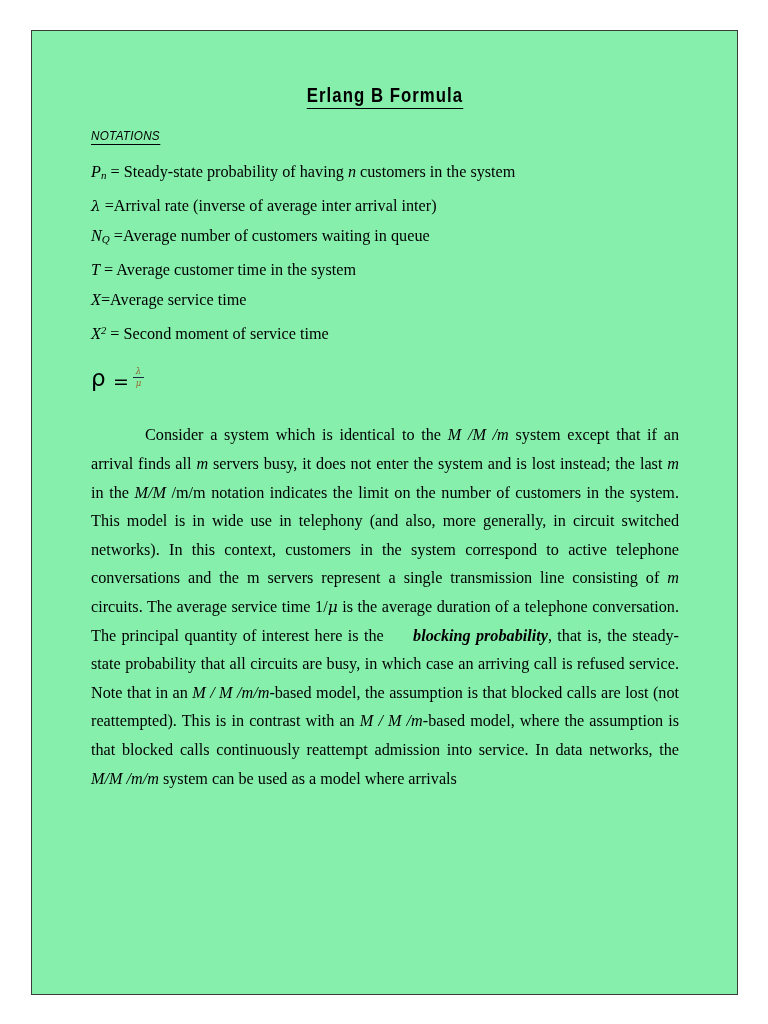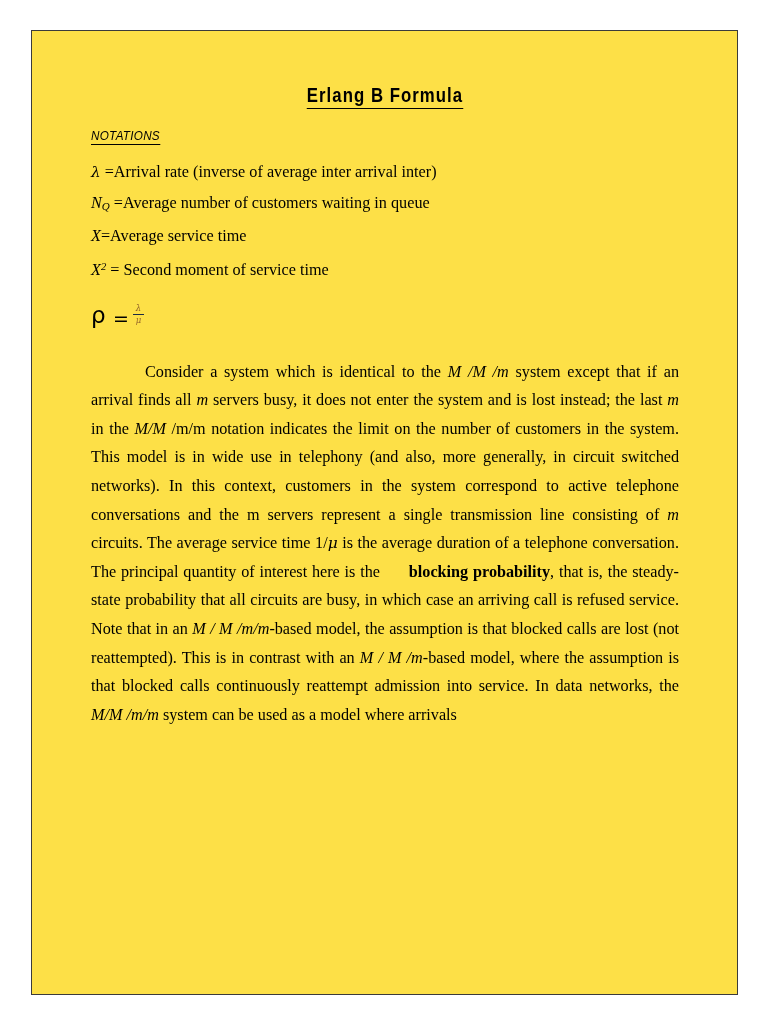--- a/index.html
+++ b/index.html
@@ -16,21 +16,21 @@
   }
 
   #page {
     position: absolute;
     left: 31px;
     top: 30px;
     width: 707px;
     height: 965px;
     border: 1px solid #3b3b3b;
     box-sizing: border-box;
-    background: #fde047;
+    background: #86efac;
   }
 
   #content {
     position: absolute;
     left: 59px;
     top: 0px;
     width: 588px;
   }
 
   
@@ -159,21 +159,21 @@
     margin: 0;
     padding-top: 14px;
     font-size: 16.2px;
     line-height: 28.6px;
     text-align: justify;
     text-justify: inter-word;
     text-indent: 54px;
     hyphens: none;
   }
   .it { font-style: italic; }
-  .bi { font-weight: bold; margin-left: 24px; }
+  .bi { font-style: italic; font-weight: bold; margin-left: 24px; }
   .mu-inline {
     font-family: "DejaVu Serif", serif;
     font-style: italic;
     font-size: 15.4px;
   }
 </style>
 </head>
 <body>
 
 <div id="page">
@@ -182,31 +182,37 @@
     <h1 class="doc-title">
       <span>Erlang B Formula</span>
     </h1>
 
     <h2 class="section-heading">
       <span>NOTATIONS</span>
     </h2>
 
     <ul class="notations">
 
+      <li class="notation-line">
+        <span class="sym">P</span><sub class="sym-sub">n</sub><span> = Steady-state probability of having </span><span class="it">n</span><span> customers in the system</span>
+      </li>
 
       <li class="notation-line">
         <span class="sym-greek">λ</span><span> =Arrival rate (inverse of average inter arrival inter)</span>
       </li>
 
 
 
       <li class="notation-line">
         <span class="sym">N</span><sub class="sym-sub">Q</sub><span> =Average number of customers waiting in queue</span>
       </li>
 
+      <li class="notation-line">
+        <span class="sym">T</span><span> = Average customer time in the system</span>
+      </li>
 
 
       <li class="notation-line">
         <span class="sym">X</span><span>=Average service time</span>
       </li>
 
       <li class="notation-line">
         <span class="sym">X</span><sup class="sym-sup">2</sup><span> = Second moment of service time</span>
       </li>
 

